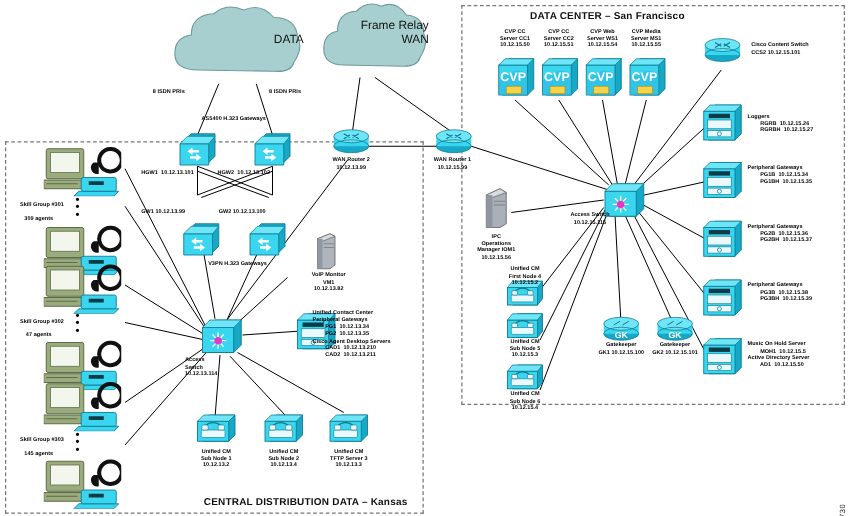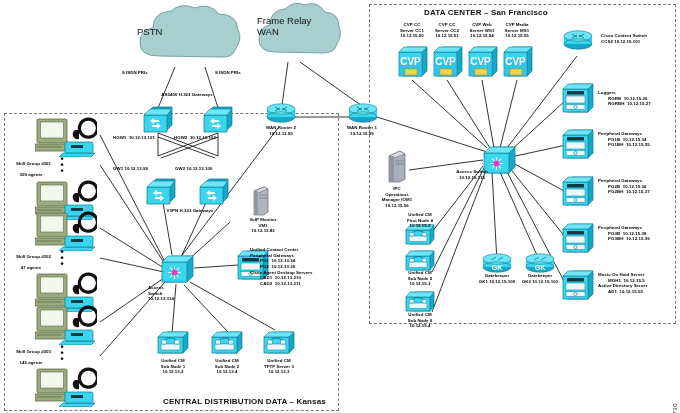--- a/index.html
+++ b/index.html
@@ -7,21 +7,21 @@
        font-family:"Liberation Sans","DejaVu Sans",sans-serif;color:#000;}
   #canvas{position:absolute;left:0;top:0;width:680px;height:413px;}
   svg.wires{position:absolute;left:0;top:0;width:680px;height:413px;pointer-events:none;}
   .node{position:absolute;}
   .lbl{position:absolute;font-size:4.4px;line-height:1.28;letter-spacing:0.01em;
        font-weight:bold;white-space:pre;color:#000;}
   .lbl.c{text-align:center;}
   .lbl.l{text-align:left;}
   .zone{position:absolute;border:1px dashed #777;}
   .zonetitle{position:absolute;font-size:8px;font-weight:bold;letter-spacing:.02em;color:#111;}
-  .cloud-lbl{position:absolute;font-size:9.5px;text-align:left;color:#111;width:100%;}
+  .cloud-lbl{position:absolute;font-size:9.5px;text-align:right;color:#111;width:100%;}
   .wm{position:absolute;right:2px;bottom:10px;font-size:6px;color:#222;
       transform:rotate(-90deg);transform-origin:right bottom;letter-spacing:.08em;}
   .ip{display:block;}
 </style>
 </head>
 <body>
 
 <div id="canvas">
 
   <div class="zone" style="left:4px;top:113px;width:333px;height:296px;"></div>
@@ -87,21 +87,21 @@
 
       <path d="M497,262 L492,172"></path>
       <path d="M540,262 L500,172"></path>
     </g>
   </svg>
 
   <div class="node" style="left:137px;top:4px;width:106px;height:62px;">
     <svg width="106" height="62" viewBox="0 0 106 62">
       <path d="M22,52 Q2,52 3,38 Q3,26 16,24 Q16,8 34,7 Q44,-2 58,4 Q72,-2 82,10 Q100,10 101,26 Q106,34 98,46 Q96,54 82,53 Z" fill="#a8cfcf" stroke="#6f9a9a" stroke-width="0.9"></path>
     </svg>
-    <div class="cloud-lbl" style="top:22px;">PSTN</div>
+    <div class="cloud-lbl" style="top:22px;">DATA</div>
   </div>
 
   <div class="node" style="left:257px;top:2px;width:86px;height:60px;">
     <svg width="86" height="60" viewBox="0 0 86 60">
       <path d="M18,50 Q2,50 2,37 Q2,25 13,23 Q13,8 28,7 Q37,-2 48,3 Q60,-2 68,10 Q82,11 82,25 Q86,33 79,44 Q77,51 66,51 Z" fill="#a8cfcf" stroke="#6f9a9a" stroke-width="0.9"></path>
     </svg>
     <div class="cloud-lbl" style="top:14px;white-space:pre-line;line-height:1.15;">Frame Relay
 WAN</div>
   </div>
 

